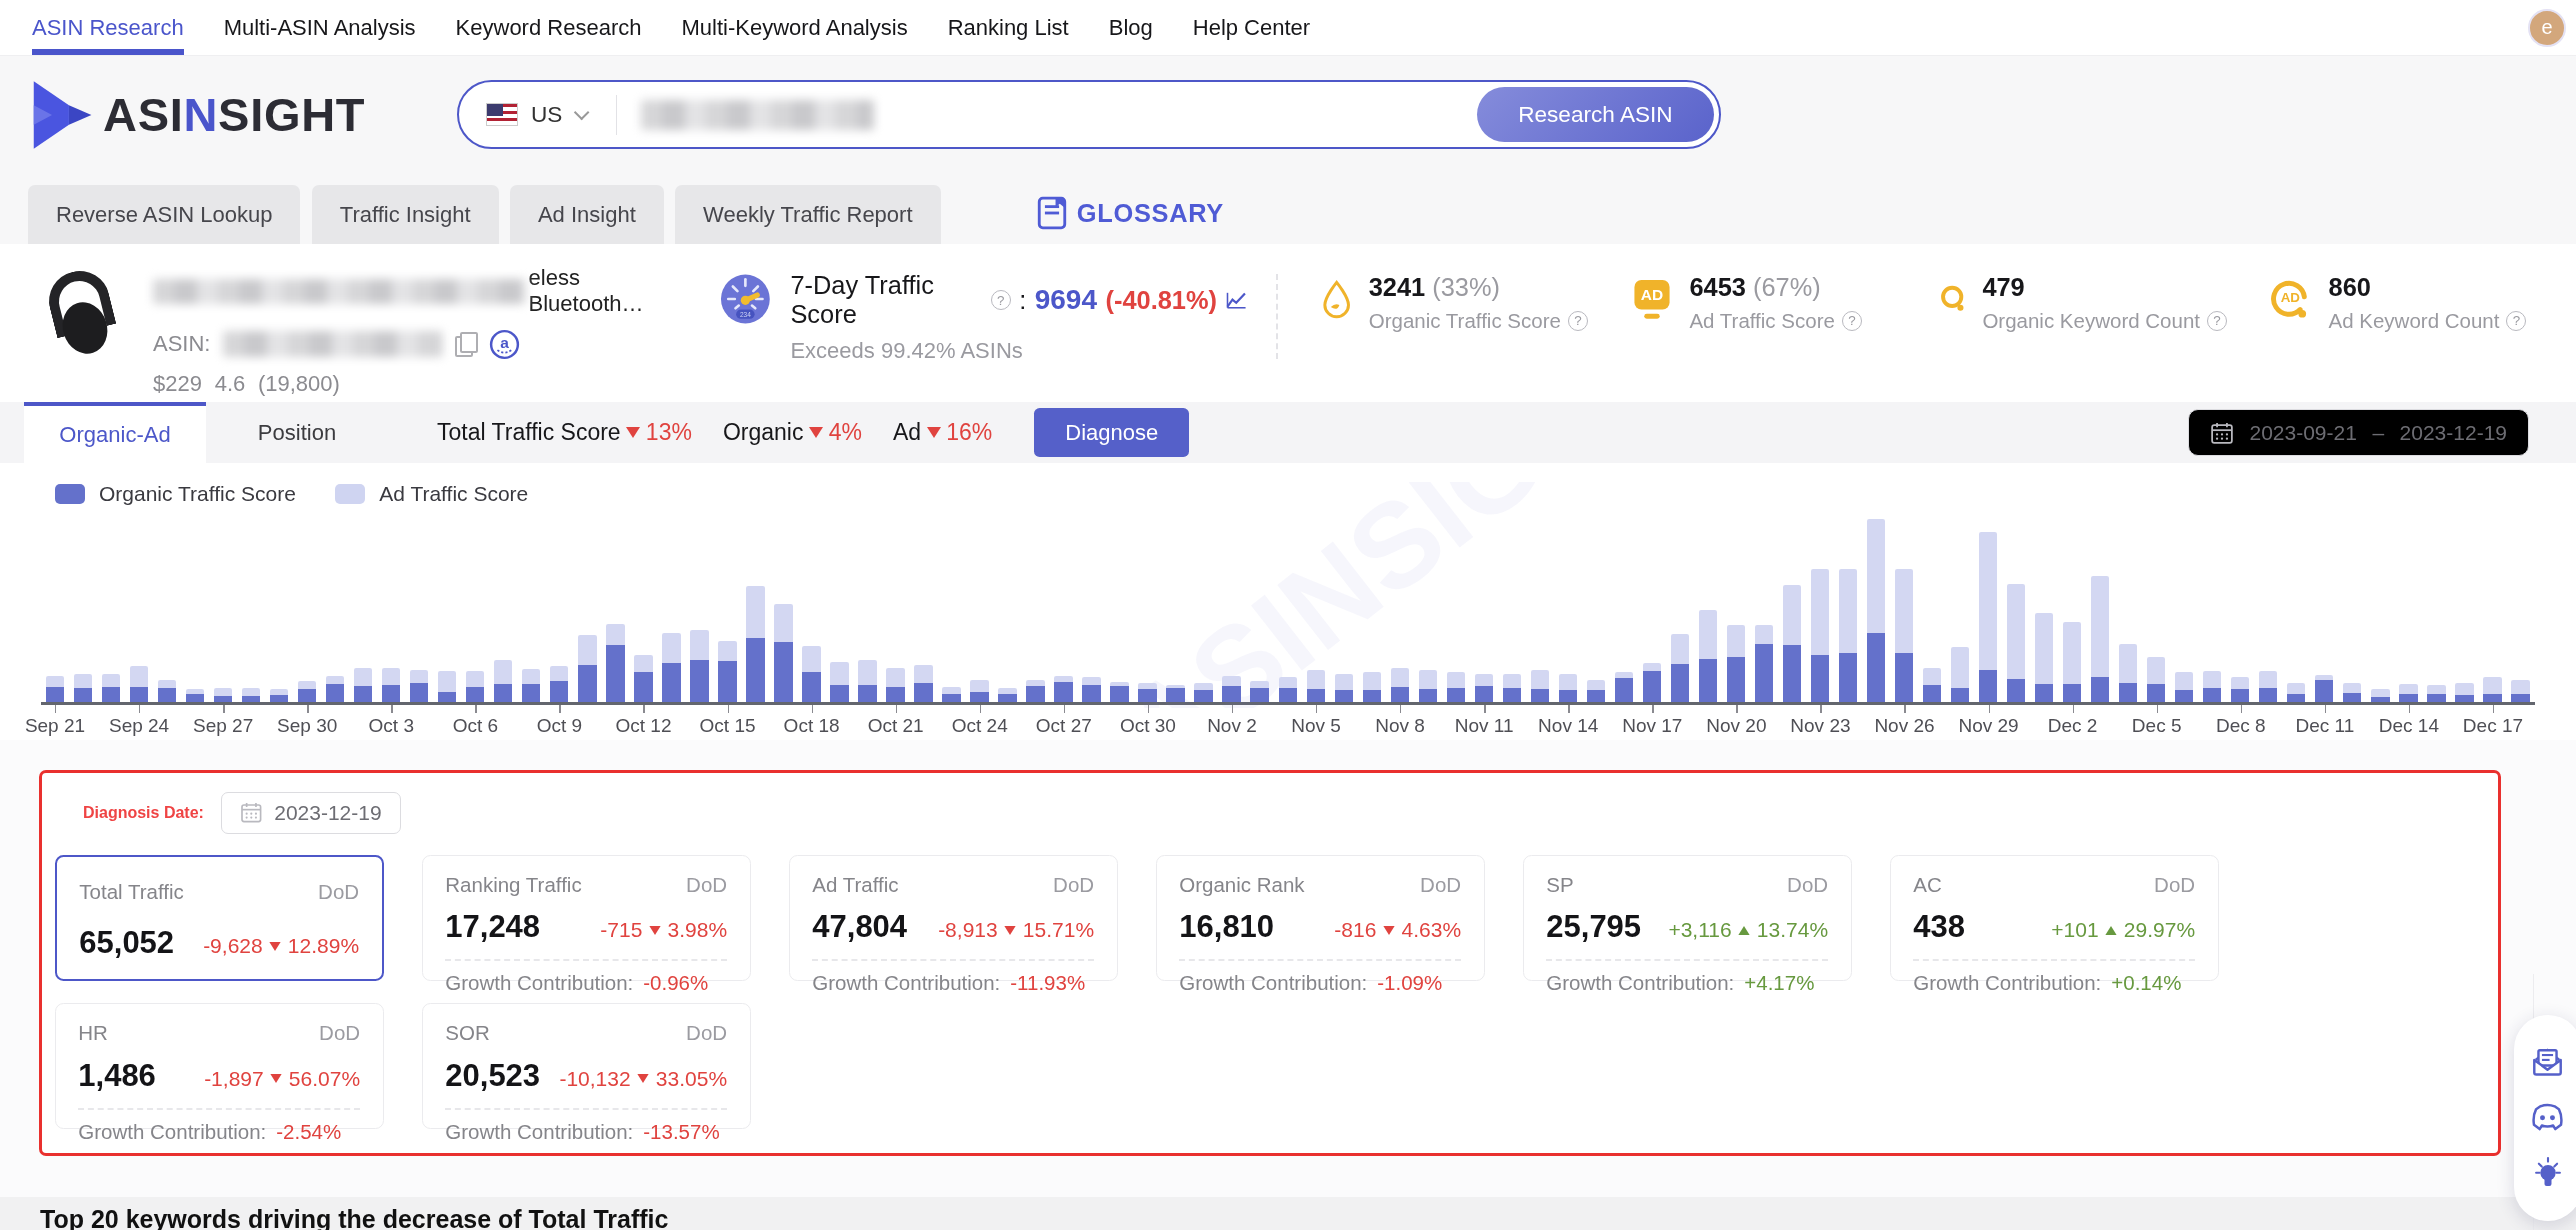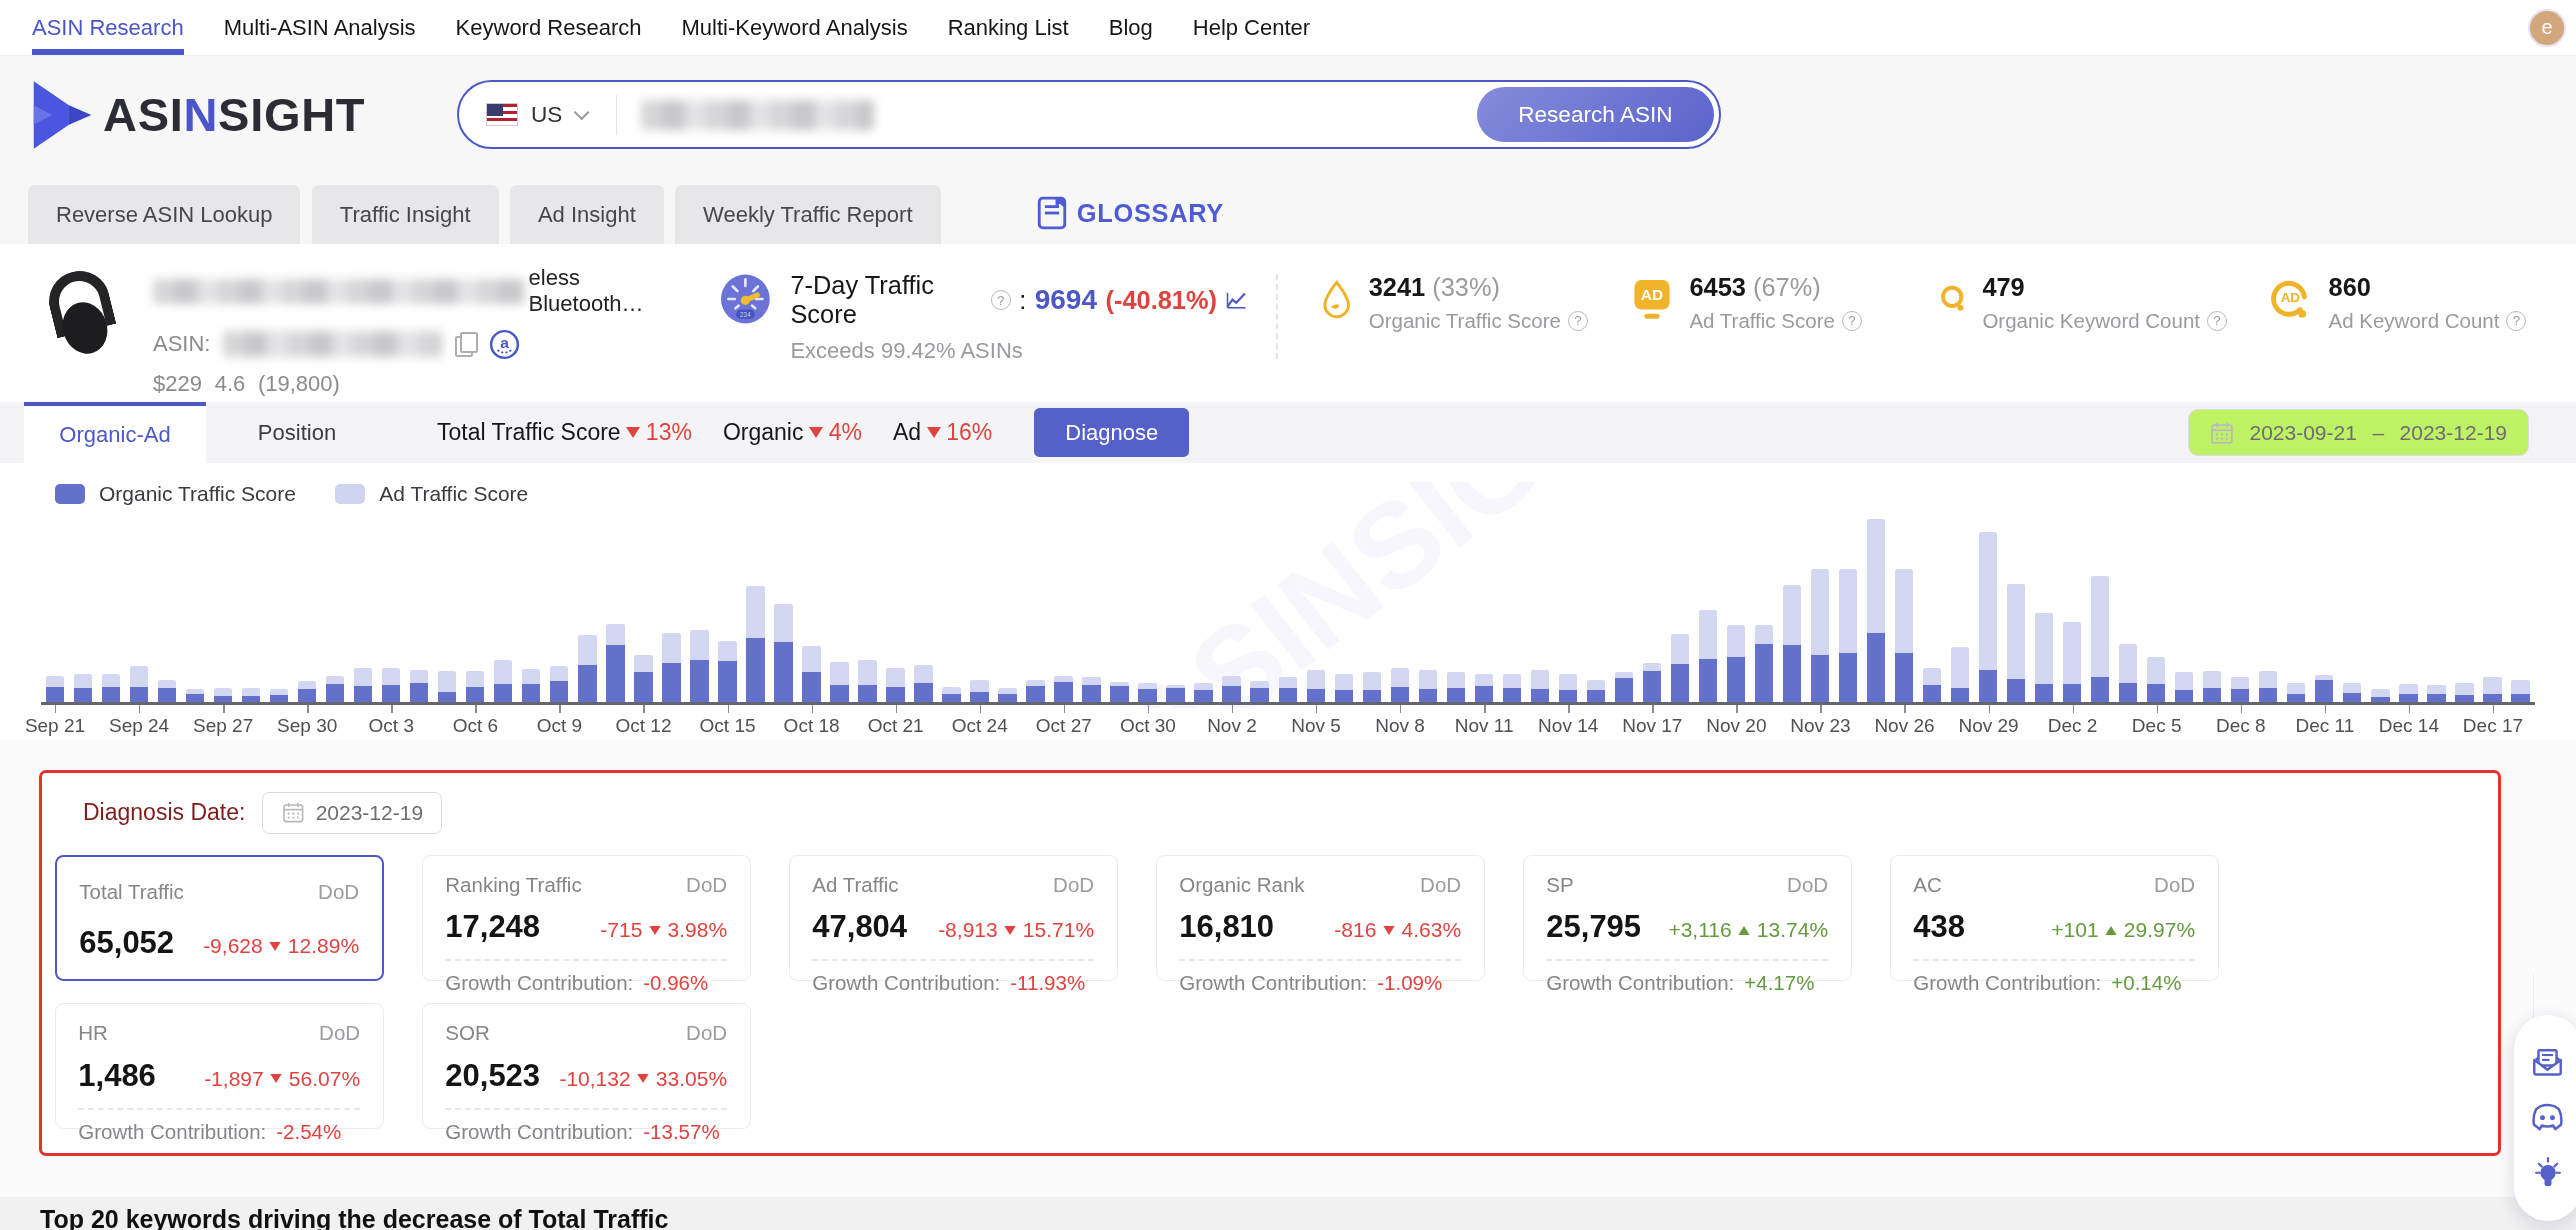--- a/index.html
+++ b/index.html
@@ -62,42 +62,42 @@
   
   .controls { margin-top:4.2px; background:#f4f4f6; height:61px; display:flex; align-items:center; position:relative;}
   .ctab { width:182px; height:61px; display:flex; align-items:center; justify-content:center; font-size:22px; color:#3c3c40; margin-left:24px; cursor:pointer;}
   .ctab.active { background:#fff; border-top:4.2px solid #4d57c8; color:#4c57c9; margin-left:24px;}
   .summary { display:flex; align-items:center; gap:31px; margin-left:49px; font-size:23px; color:#17171a;}
   .sum-item { display:flex; align-items:center; gap:5.6px; white-space:nowrap;}
   .tri-down { width:0; height:0; border-left:7.8px solid transparent; border-right:7.8px solid transparent; border-top:11.3px solid #e0433f; display:inline-block;}
   .tri-up   { width:0; height:0; border-left:7.8px solid transparent; border-right:7.8px solid transparent; border-bottom:11.3px solid #67993f; display:inline-block;}
   .sum-item .pct { color:#e0433f; }
   .diagnose-btn { margin-left:42px; background:#5560c9; color:#fff; border:none; border-radius:5.6px; font-size:22px; padding:11.3px 31px; cursor:pointer;}
-  .daterange { position:absolute; right:47px; top:7px; height:47px; border:1.4px solid #dcdce0; background:#bef264; border-radius:10px; display:flex; align-items:center; gap:15.5px; padding:0 21px; font-size:21px; color:#6d6d73;}
+  .daterange { position:absolute; right:47px; top:7px; height:47px; border:1.4px solid #dcdce0; background:#000000; border-radius:10px; display:flex; align-items:center; gap:15.5px; padding:0 21px; font-size:21px; color:#6d6d73;}
   
   .legend { display:flex; align-items:center; gap:14px; margin:18.4px 0 0 55px; font-size:21px; color:#3a3a40;}
   .lg-sw { width:30px; height:20px; border-radius:5px; }
   .lg2 { margin-left:25.4px; }
   .chart-wrap { margin:4.2px 41px 0 41px; position:relative; }
   .watermark { position:absolute; left:1045px; top:-28px; width:494px; height:226px; overflow:hidden; pointer-events:none;}
   .wm-text { font-size:120px; font-weight:bold; color:rgba(99,110,205,0.06); transform:rotate(-38deg); display:block; margin-top:42px;}
   .bars { display:flex; align-items:flex-end; height:192px; position:relative; z-index:1;}
   .bar-slot { flex:1; display:flex; justify-content:center; align-items:flex-end; height:192px;}
   .bar-stack { width:18.4px; display:flex; flex-direction:column; justify-content:flex-end;}
   .seg { width:18.4px; }
   .seg.ad { background:#d3d7f2; border-radius:2.1px 2.1px 0 0;}
   .seg.organic { background:#6471cb; }
   .axis-line { height:3.5px; background:#63666e; }
   .xlabels { position:relative; height:35px; }
   .xlabels .tick { position:absolute; top:0; width:1.4px; height:7.8px; background:#8a8a90; }
   .xlabels .xl { position:absolute; top:10px; transform:translateX(-50%); font-size:19px; color:#4f4f55; white-space:nowrap;}
   
   .diag-box { margin:30px 75px 0 39px; border:3.5px solid #e9302e; border-radius:7px; padding:18.4px 0 24px 0; background:#fff;}
   .diag-date-row { display:flex; align-items:center; gap:17px; padding-left:41px; }
-  .diag-date-label { font-size:23px; font-weight:normal; color:#7f1d1d;}
+  .diag-date-label { font-size:16px; font-weight:bold; color:#ef4444;}
   .date-box { height:42px; border:1.4px solid #dcdce0; border-radius:7px; background:#fff; display:flex; align-items:center; gap:11.3px; padding:0 18.4px; font-size:21px; color:#6d6d73;}
   .cards { display:flex; flex-wrap:wrap; gap:22.6px 38px; padding:21px 12.7px 0 12.7px; }
   .dcard { width:329px; height:126px; border:1.4px solid #ebebee; border-radius:8.5px; background:#fff; padding:17px 22.6px 11.3px 22.6px; }
   .dcard.sel { border:2.1px solid #4d57c8; display:flex; flex-direction:column; justify-content:center; }
   .dc-top { display:flex; justify-content:space-between; font-size:20.5px; color:#85858a; }
   .dc-dod { color:#9b9ba1; }
   .dc-mid { display:flex; justify-content:space-between; align-items:baseline; margin-top:12.7px; }
   .dcard.sel .dc-mid { margin-top:21px; }
   .dc-value { font-size:31px; font-weight:bold; color:#141417; }
   .dc-delta { font-size:21px; display:flex; align-items:center; gap:5.6px; }

